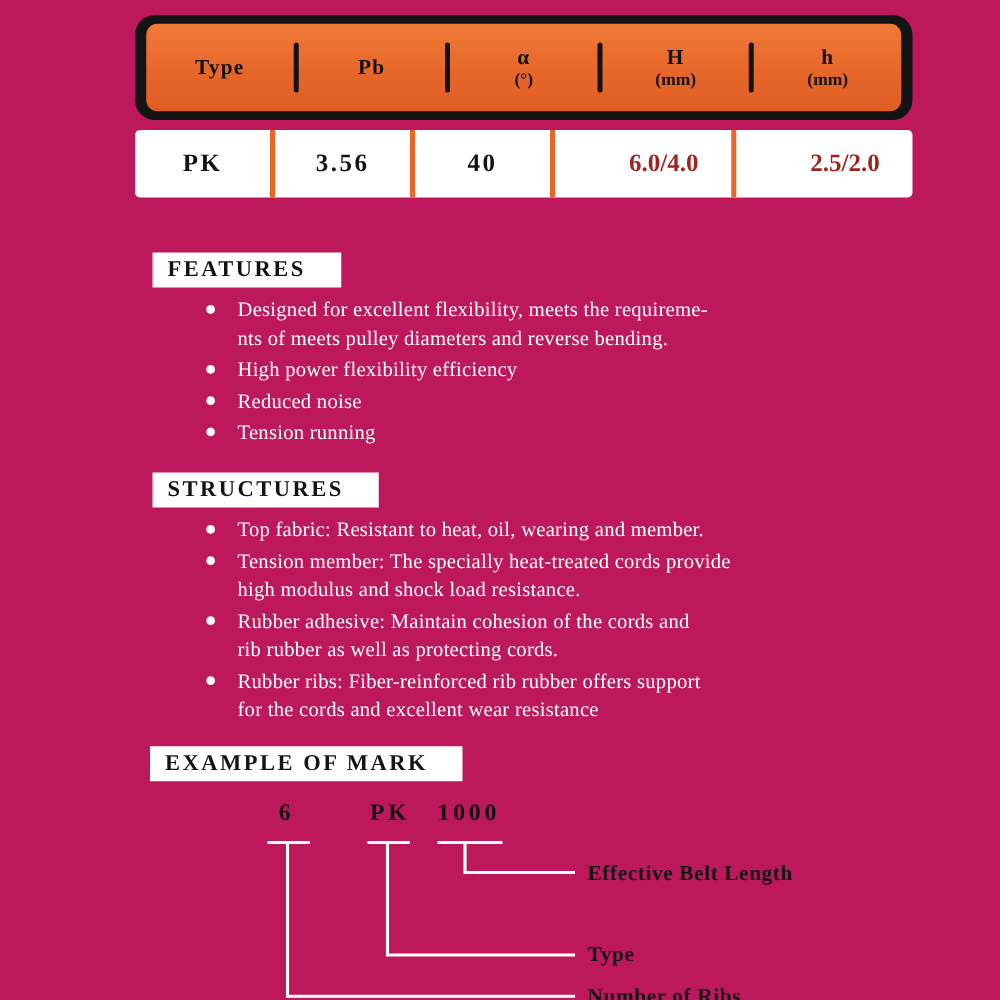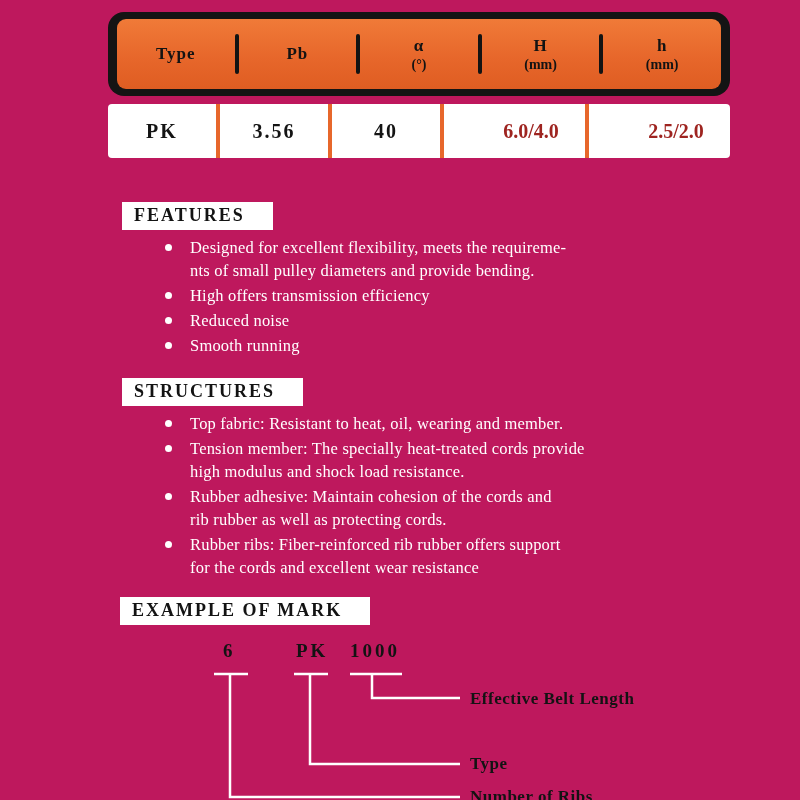--- a/index.html
+++ b/index.html
@@ -102,33 +102,33 @@
   </div>
 
   <div class="sec-head" style="left:122px;top:202px;">
     <span class="sq"></span>
     <span class="sec-title">FEATURES</span>
   </div>
   <div class="blist" style="top:236px;width:555px;">
     <div class="li">
       <span class="dot"></span>
       <span class="li-text">Designed for excellent flexibility, meets the requireme-
-nts of small pulley diameters and provide bending.</span>
+nts of meets pulley diameters and reverse bending.</span>
     </div>
     <div class="li">
       <span class="dot"></span>
-      <span class="li-text">High offers transmission efficiency</span>
+      <span class="li-text">High power flexibility efficiency</span>
     </div>
     <div class="li">
       <span class="dot"></span>
       <span class="li-text">Reduced noise</span>
     </div>
     <div class="li">
       <span class="dot"></span>
-      <span class="li-text">Smooth running</span>
+      <span class="li-text">Tension running</span>
     </div>
   </div>
 
   <div class="sec-head" style="left:122px;top:378px;">
     <span class="sq"></span>
     <span class="sec-title">STRUCTURES</span>
   </div>
   <div class="blist" style="top:412px;width:560px;">
     <div class="li">
       <span class="dot"></span>

